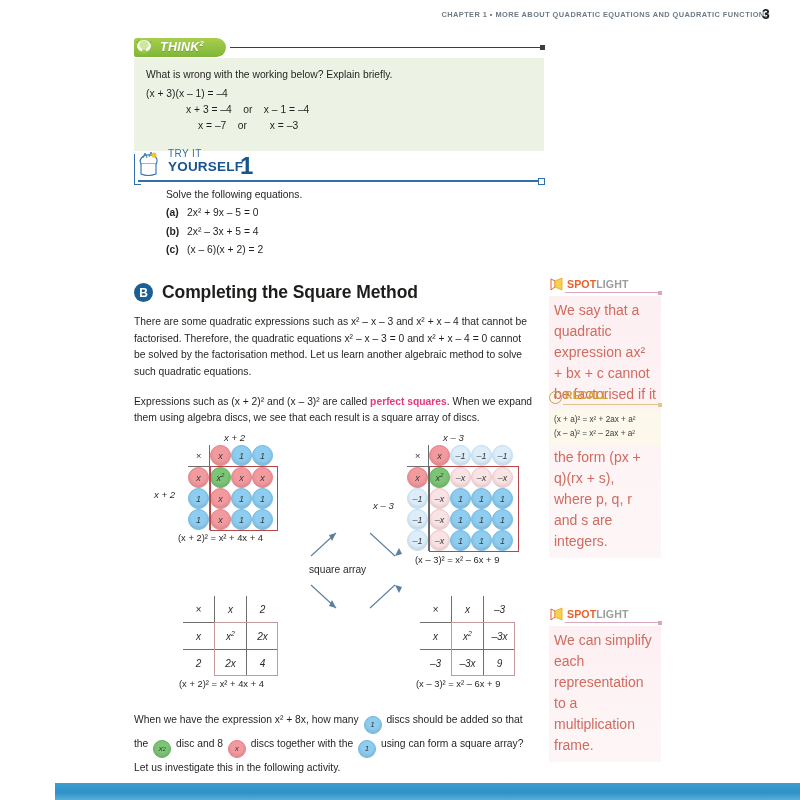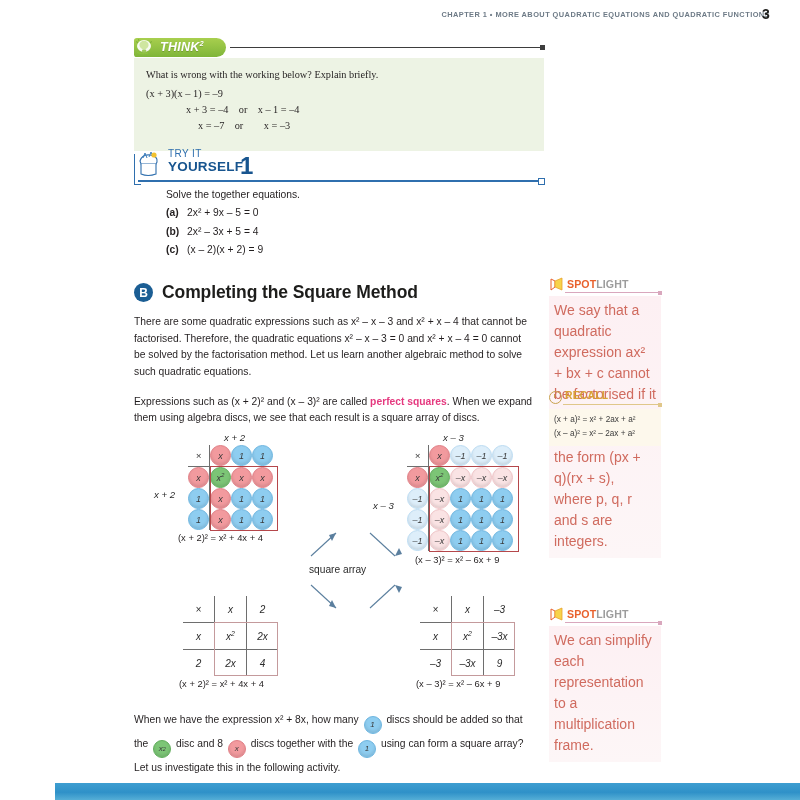--- a/index.html
+++ b/index.html
@@ -42,21 +42,21 @@
     position:absolute;left:2px;top:1px;width:22px;height:17px;
   }
   .think-rule{
     position:absolute;left:96px;top:9px;right:0;height:1px;background:#3d3d3d;
   }
   .think-rule:after{
     content:"";position:absolute;right:-1px;top:-2px;width:5px;height:5px;background:#3d3d3d;
   }
   .think-body{
     margin-top:1px;background:#edf3e4;padding:9px 12px 12px 12px;min-height:72px;
-    font-size:10.3px;line-height:1.55;font-family:Liberation Serif, serif;
+    font-size:10.3px;line-height:1.55;
   }
   .mono-line{white-space:pre;font-size:10.3px;}
   sup{font-size:.68em;vertical-align:super;line-height:0;}
 
   
   .tiy-wrap{position:absolute;left:134px;top:150px;width:410px;}
   .tiy-head{position:relative;height:34px;}
   .tiy-icon{position:absolute;left:0px;top:-1px;width:30px;height:33px;}
   .tiy-l1{position:absolute;left:34px;top:-2px;font-size:10px;color:#2f6fae;letter-spacing:.4px;font-weight:500;}
   .tiy-l2{position:absolute;left:34px;top:9px;font-size:13.5px;color:#18558f;letter-spacing:.2px;font-weight:800;}
@@ -186,53 +186,53 @@
         <ellipse cx="8" cy="6" rx="4.6" ry="4.2" fill="#cfe6a0"></ellipse>
         <rect x="6" y="10.5" width="4.2" height="3" rx="1" fill="#9ec95a"></rect>
         <path d="M2 4 L0.3 2.4 M3 1.8 L2.4 0.2 M14 4 L15.7 2.4" stroke="#7fb03a" stroke-width="1.1" fill="none"></path>
         <path d="M1 13 Q5 16 12 14" stroke="#8fc63d" stroke-width="1" fill="none"></path>
       </svg>
       <span class="tabtxt"><span>THINK</span><span class="sup">2</span></span>
     </div>
     <div class="think-rule"></div>
     <div class="think-body">
       <div>What is wrong with the working below? Explain briefly.</div>
-      <div class="mono-line" style="margin-top:3px">(x + 3)(x – 1) = –9</div>
+      <div class="mono-line" style="margin-top:3px">(x + 3)(x – 1) = –4</div>
       <div class="mono-line" style="margin-left:40px">x + 3 = –4    or    x – 1 = –4</div>
       <div class="mono-line" style="margin-left:52px">x = –7    or        x = –3</div>
     </div>
   </div>
 
   <div class="tiy-wrap">
     <div class="tiy-head">
       <div class="tiy-bracket"></div>
       <svg class="tiy-icon" viewBox="0 0 30 33">
         <path d="M6 12 Q8 5 16 6 Q24 7 23 13 L22 15 L7 15 Z" fill="#ffffff" stroke="#2f6fae" stroke-width="1.1"></path>
         <path d="M9 9 L11 4 L13 9 M15 8 L17 3 L19 8" stroke="#3d7fbd" stroke-width="1" fill="none"></path>
         <circle cx="20" cy="6" r="2.6" fill="#f2c230"></circle>
         <path d="M7 15 L7 25 Q14 28 22 25 L22 15" fill="#ffffff" stroke="#2f6fae" stroke-width="1.1"></path>
       </svg>
       <div class="tiy-l1">TRY IT</div>
       <div class="tiy-l2">YOURSELF</div>
       <div class="tiy-num">1</div>
       <div class="tiy-rule"></div>
     </div>
     <div class="tiy-body">
-      <div>Solve the together equations.</div>
+      <div>Solve the following equations.</div>
       <div class="tiy-item">
         <b>(a)</b>
         <span class="v">2x² + 9x – 5 = 0</span>
       </div>
       <div class="tiy-item">
         <b>(b)</b>
         <span class="v">2x² – 3x + 5 = 4</span>
       </div>
       <div class="tiy-item">
         <b>(c)</b>
-        <span class="v">(x – 2)(x + 2) = 9</span>
+        <span class="v">(x – 6)(x + 2) = 2</span>
       </div>
     </div>
   </div>
 
   <div class="secb">
     <div class="secb-head">
       <div class="secb-badge">B</div>
       <div class="secb-title">Completing the Square Method</div>
     </div>
     <div class="para">

